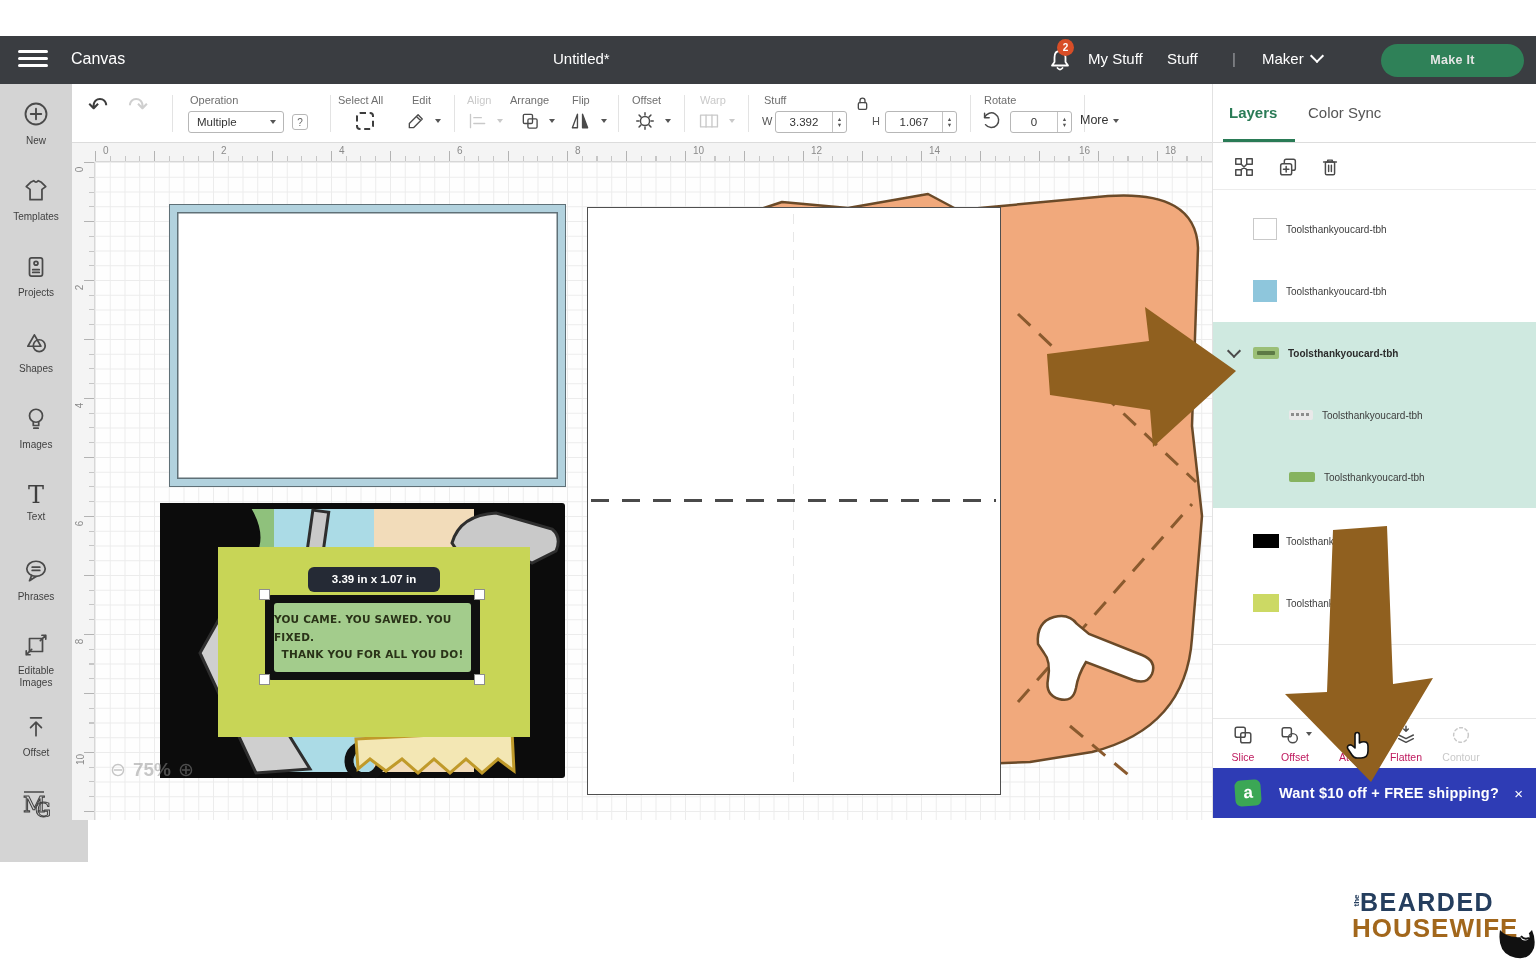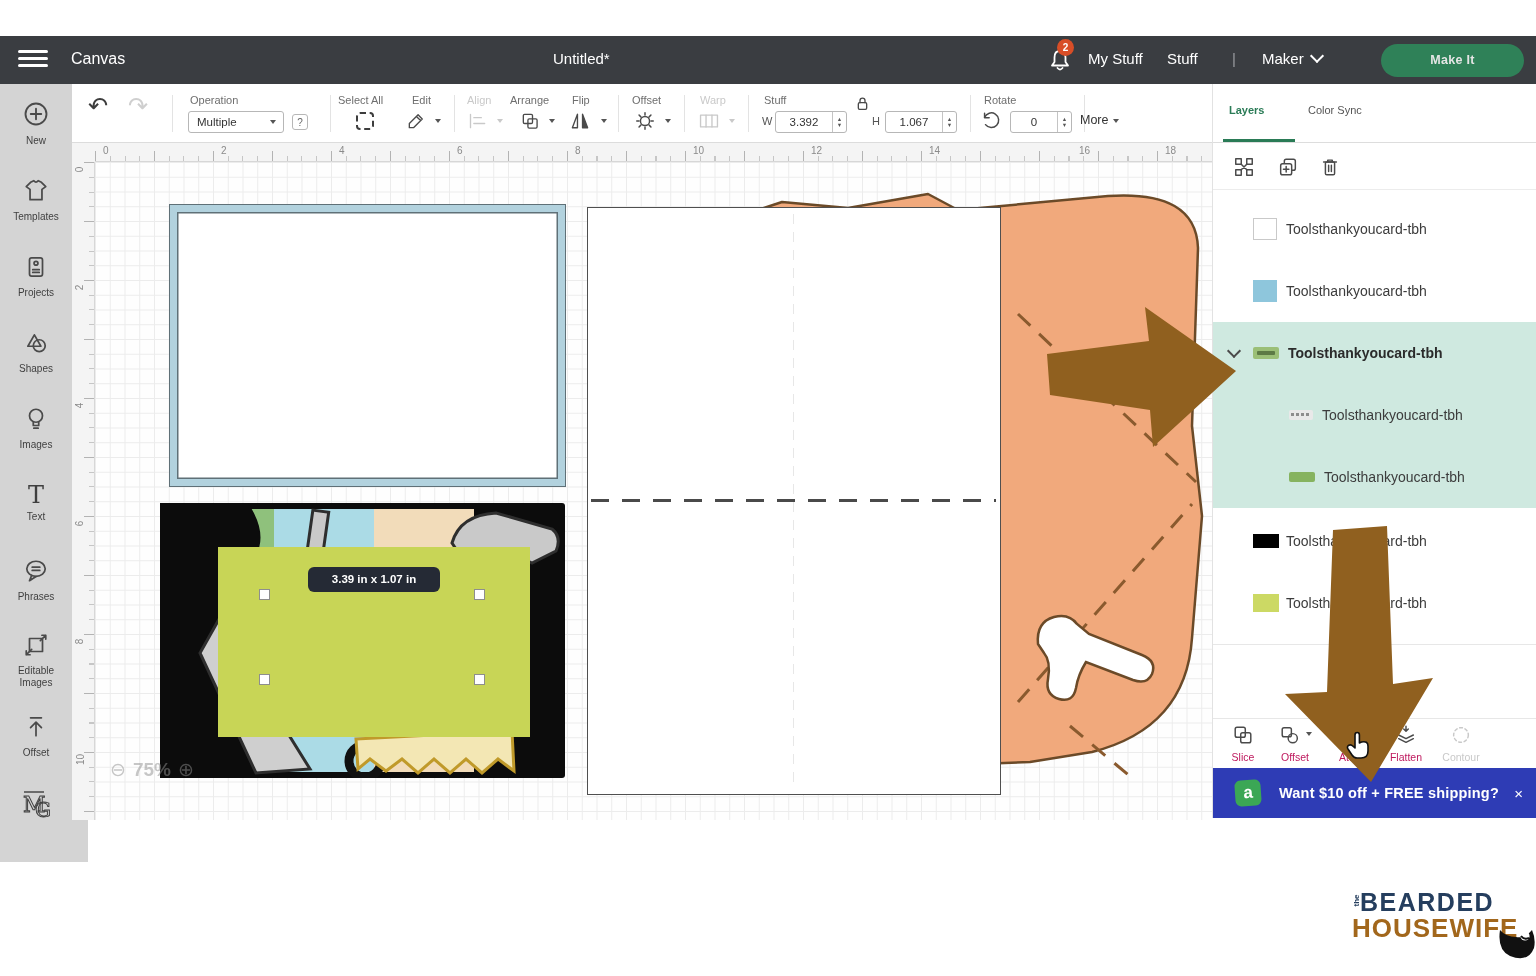--- a/index.html
+++ b/index.html
@@ -65,25 +65,25 @@
   .label-line{font-size:10.5px;font-weight:bold;color:#2a3318;letter-spacing:.2px;line-height:1.7;font-family:"DejaVu Sans",sans-serif;}
   .handle{position:absolute;width:11px;height:11px;background:#fff;border:1px solid #8e8e8e;box-sizing:border-box;}
   #sizetip{position:absolute;left:308px;top:567px;width:132px;height:25px;background:#252a35;border-radius:6px;
            color:#fff;font-size:11.5px;font-weight:bold;text-align:center;line-height:25px;}
   #zoomctl{position:absolute;left:110px;top:758px;display:flex;align-items:center;gap:7px;opacity:.5;color:#8f8f8f;}
   #zoomctl .zbtn{font-size:19px;} #zoomctl .zlvl{font-size:19px;font-weight:bold;text-align:right;}
 
   
   #panel{position:absolute;left:1212px;top:84px;width:324px;height:734px;background:#fff;border-left:1px solid #e2e2e2;box-sizing:border-box;}
   #ptabs{position:absolute;left:0;top:0;width:324px;height:59px;border-bottom:1px solid #ddd;box-sizing:border-box;}
-  .ptab{position:absolute;top:20px;font-size:11px;}
+  .ptab{position:absolute;top:20px;font-size:15px;}
   #tab-underline{position:absolute;left:10px;bottom:0;width:72px;height:3px;background:#2a7b56;}
   #picons{position:absolute;left:0;top:59px;width:324px;height:47px;border-bottom:1px solid #ececec;box-sizing:border-box;}
   .lrow{position:absolute;left:0;width:324px;height:62px;display:flex;align-items:center;}
-  .lname{font-size:14px;color:#3c3c3c;}
+  .lname{font-size:10px;color:#3c3c3c;}
   .swatch{box-sizing:border-box;}
   #selgroup{position:absolute;left:0;top:238px;width:324px;height:186px;background:#cfe9e0;}
   .chev-g{display:inline-block;width:8px;height:8px;border-right:2px solid #4a4a4a;border-bottom:2px solid #4a4a4a;transform:rotate(45deg);}
   #actions{position:absolute;left:0;top:634px;width:324px;height:50px;border-top:1px solid #e7e7e7;box-sizing:border-box;}
   .action{position:absolute;top:5px;text-align:center;color:#be185d;cursor:pointer;}
   .action .a-lbl{font-size:10.5px;margin-top:1px;}
   .action.dis{color:#c9c9c9;}
   #banner{position:absolute;left:0;top:684px;width:324px;height:50px;background:#2e3cb5;display:flex;align-items:center;}
   #banner .b-logo{width:26px;height:26px;background:#3ba755;border-radius:6px;margin-left:22px;transform:rotate(-4deg);
                   color:#fff;font-weight:bold;font-size:17px;text-align:center;line-height:25px;}
@@ -341,20 +341,26 @@
       <path d="M292 40 Q300 12 336 10 L392 26 Q402 34 396 48 L372 60 Q340 44 318 56 L300 52 Z"></path>
       <path d="M318 56 L300 122 L282 118 L302 50 Z"></path>
     </g>
     <rect x="150" y="8" width="16" height="40" fill="#c9c9c9" stroke="#2e2e2e" stroke-width="3" transform="rotate(8 158 28)"></rect>
     <path d="M58 118 L150 266 L96 270 L40 150 Z" fill="#cfcfcf" stroke="#2e2e2e" stroke-width="3"></path>
     <circle cx="205" cy="258" r="16" fill="none" stroke="#111" stroke-width="9"></circle>
     <path d="M196 236 L352 228 L354 268 L338 256 L322 270 L306 256 L290 270 L274 256 L258 270 L242 256 L226 268 L210 256 L198 266 Z" fill="#f3e7b4" stroke="#c09a2a" stroke-width="3"></path>
   </svg>
 
   <div id="selrect"></div>
+  <div id="labelframe">
+    <div id="labelinner">
+      <div class="label-line">YOU CAME. YOU SAWED. YOU FIXED.</div>
+      <div class="label-line">THANK YOU FOR ALL YOU DO!</div>
+    </div>
+  </div>
   <div class="handle" style="left:259px;top:589px;"></div>
   <div class="handle" style="left:474px;top:589px;"></div>
   <div class="handle" style="left:259px;top:674px;"></div>
   <div class="handle" style="left:474px;top:674px;"></div>
   <div id="sizetip">3.39 in x 1.07 in</div>
 
   <div id="zoomctl">
     <span class="zbtn">⊖</span>
     <span class="zlvl">75%</span>
     <span class="zbtn">⊕</span>

